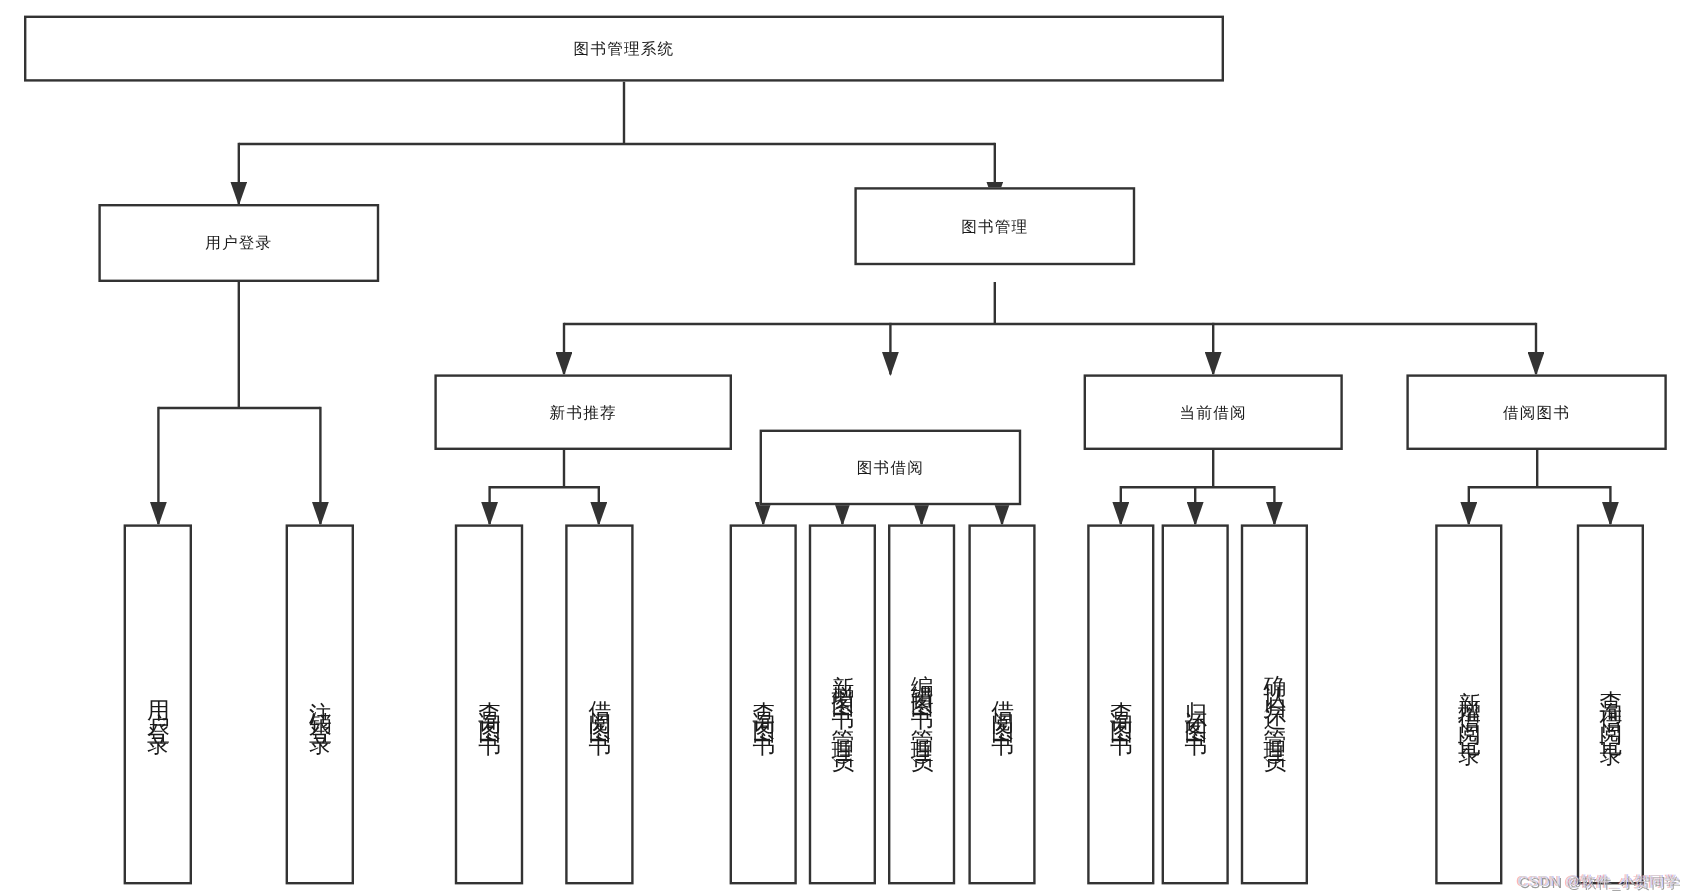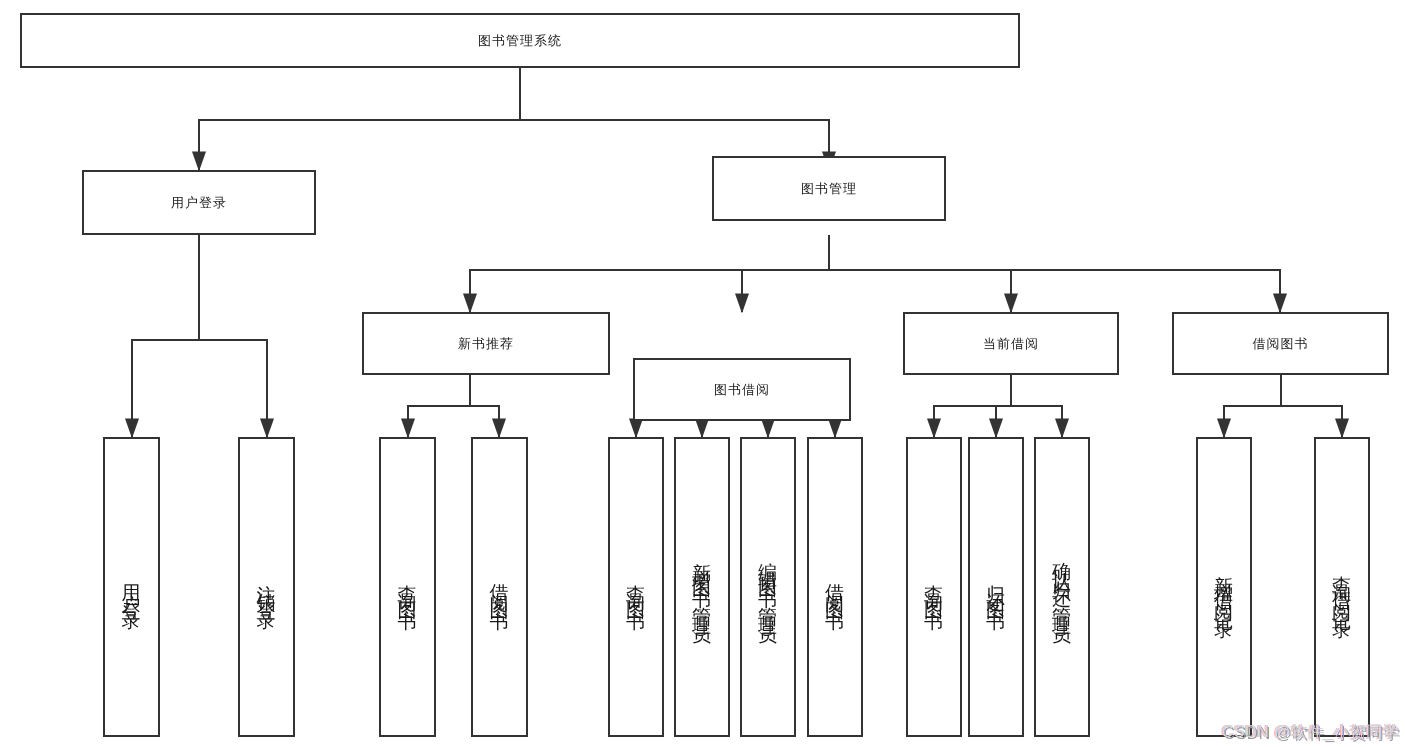--- a/index.html
+++ b/index.html
@@ -24,21 +24,21 @@
   .vbox .vtext{
     writing-mode:vertical-rl;
     text-orientation:mixed;
     font-size:19px;
     letter-spacing:9px;
     line-height:1;
   }
   .watermark{
     position:absolute;
     right:6px;bottom:4px;
-    font-size:16px;
+    font-size:12px;
     color:#d9d9d9;
     letter-spacing:0.5px;
     text-shadow:2px 2px 0 #9b9b9b, -1px 0 0 rgba(255,70,70,0.40), 1px 0 0 rgba(80,80,255,0.35);
     white-space:nowrap;
     z-index:5;
   }
 </style>
 </head>
 <body>
 

